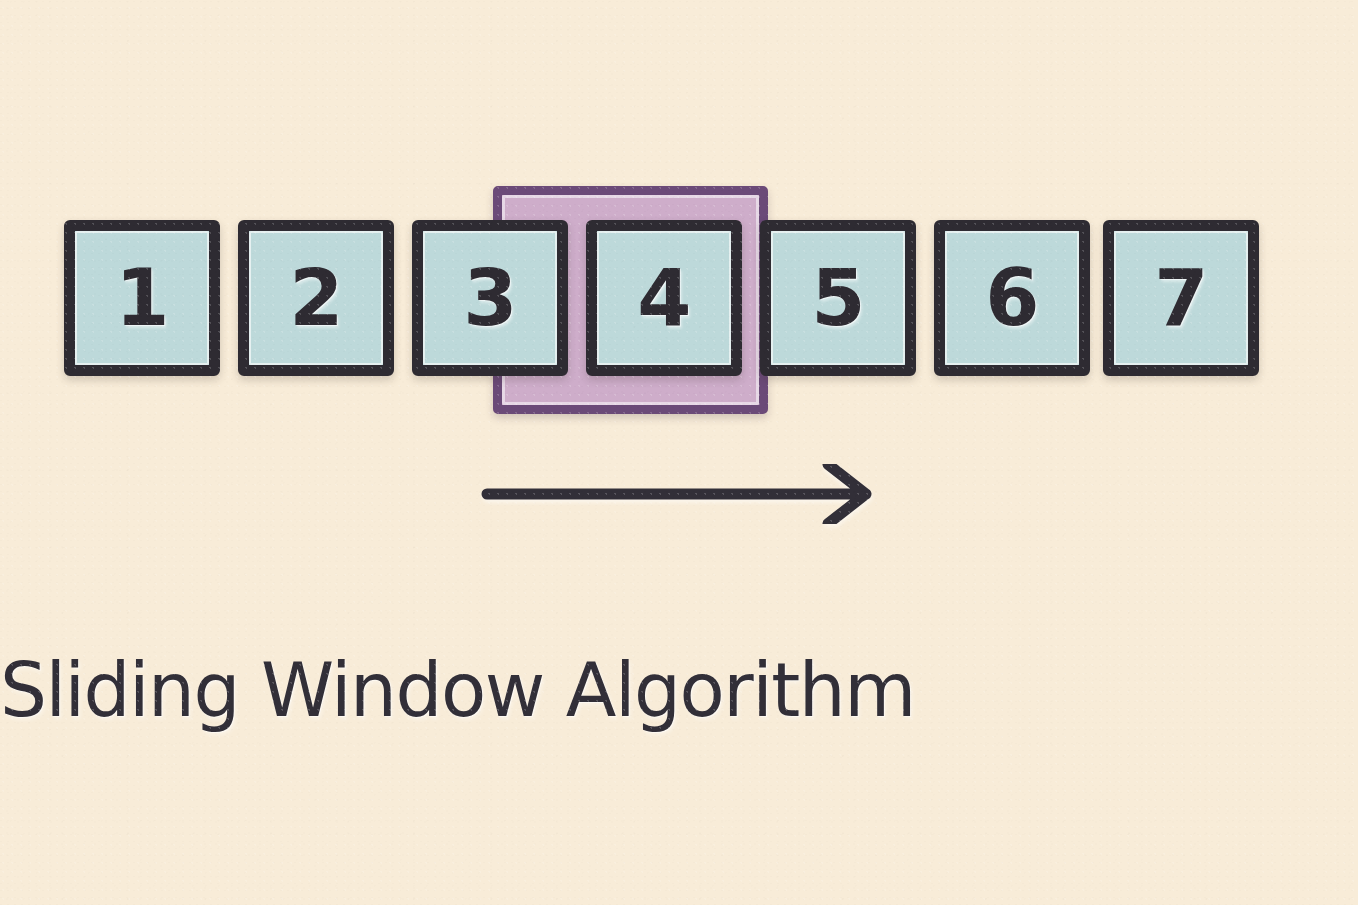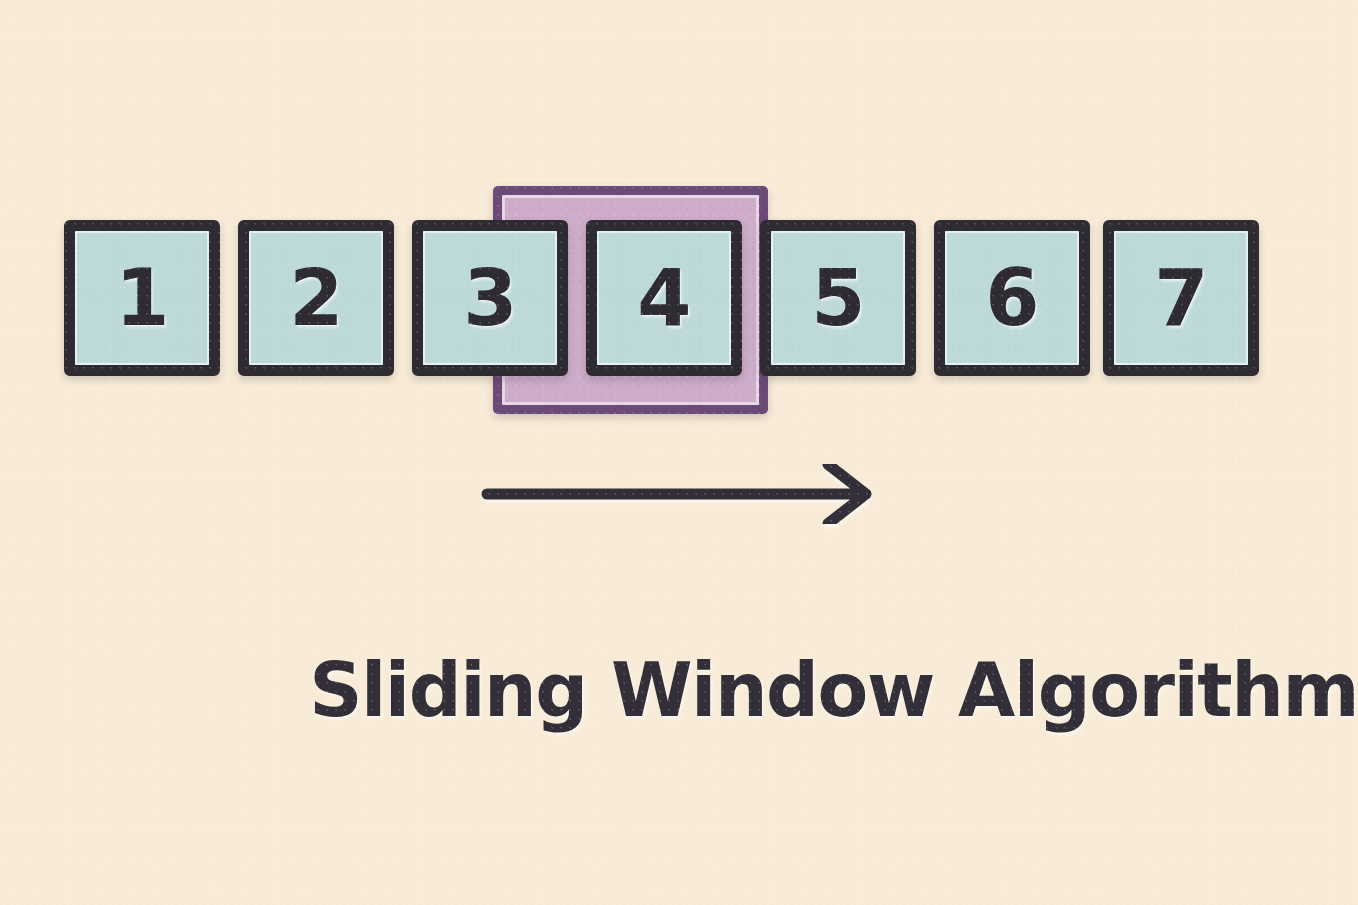--- a/index.html
+++ b/index.html
@@ -92,23 +92,23 @@
     position: absolute;
     z-index: 30;
     filter: drop-shadow(1px 3px 2px rgba(255,255,255,0.55));
   }
 
   
   .caption {
     position: absolute;
     z-index: 40;
     width: 100%;
-    text-align: right;
+    text-align: left;
     font-family: "DejaVu Sans", sans-serif;
-    font-weight: 700;
+    font-weight: 400;
     letter-spacing: -1.5px;
     white-space: nowrap;
     user-select: none;
     text-shadow:
       1px 1px 0 rgba(255,255,255,0.5),
       2px 3px 4px rgba(255,255,255,0.40);
   }
 </style>
 </head>
 <body style="background-color: rgb(248, 236, 216);">

